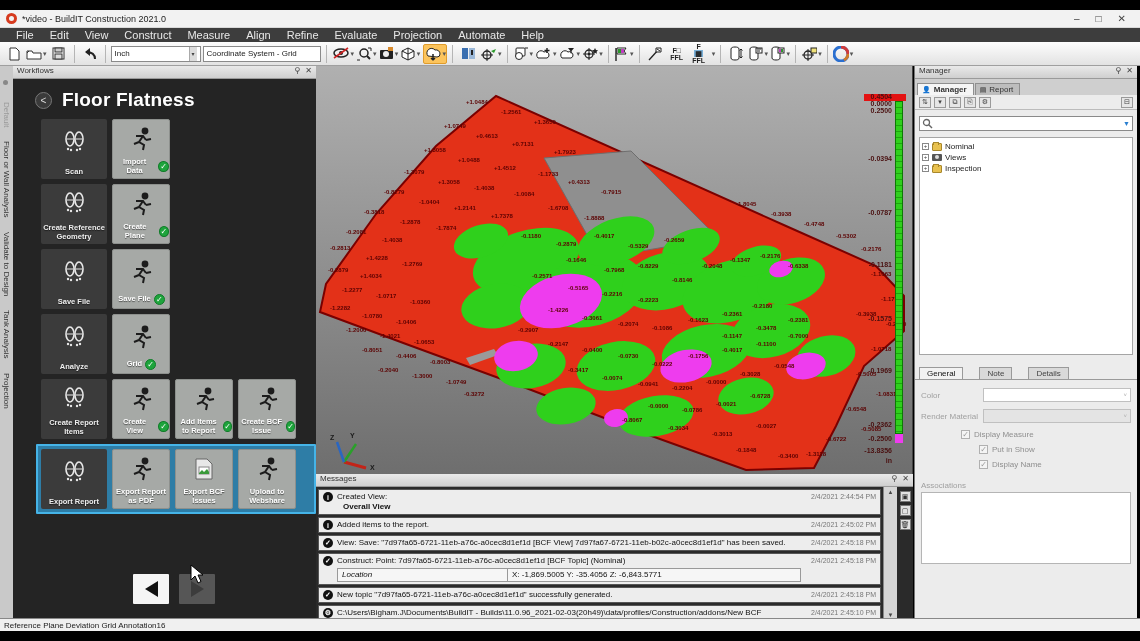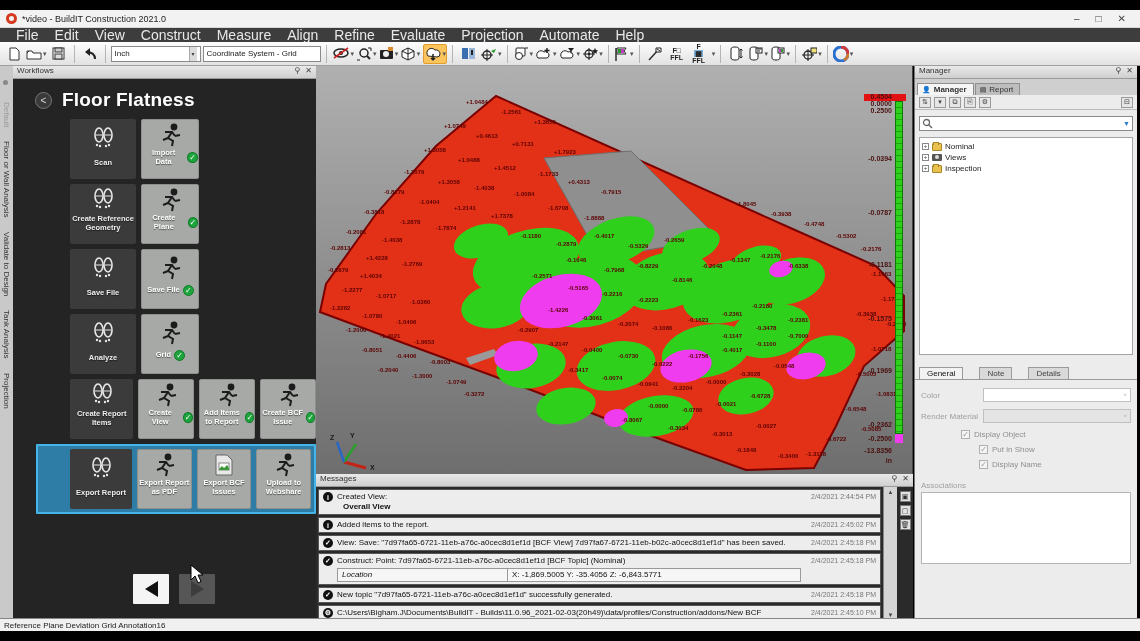--- a/index.html
+++ b/index.html
@@ -10,21 +10,21 @@
   .titlebar{position:absolute;left:0;top:10px;width:100%;height:18px;background:#f2f2f2;
     display:flex;align-items:center;padding:0 6px;border-bottom:1px solid #d9d9d9;}
   .appicon{width:11px;height:11px;border-radius:50%;border:3px solid #d63a1e;margin-right:5px;}
   .title-text{font-size:9px;color:#222;flex:1;}
   .winbtns{display:flex;gap:16px;margin-right:8px;color:#444;font-size:10px;}
   .winbtn{cursor:default;line-height:10px;}
 
   
   .menubar{position:absolute;left:0;top:28px;width:100%;height:14px;background:#3d3d3d;
     display:flex;align-items:center;padding-left:8px;}
-  .menu-item{color:#e8e8e8;font-size:14px;padding:0 8px;}
+  .menu-item{color:#e8e8e8;font-size:11px;padding:0 8px;}
 
   
   .toolbar{position:absolute;left:0;top:42px;width:100%;height:24px;
     background:linear-gradient(#fdfdfd,#e2e2e2);border-bottom:1px solid #9f9f9f;
     display:flex;align-items:center;padding:0 4px;gap:2px;}
   .tsep{width:1px;height:18px;background:#b5b5b5;margin:0 3px;}
   .tbtn{height:20px;min-width:20px;display:flex;align-items:center;justify-content:center;
     border-radius:2px;position:relative;color:#222;}
   .tbtn svg{display:block;}
   .tbtn.active{background:#fcc45c;border:1px solid #e09c2c;}
@@ -48,22 +48,22 @@
   .panelhead .ph-sp{flex:1;}
   .ph-ico{font-size:8px;color:#444;margin-left:5px;}
   .wf-titlerow{display:flex;align-items:center;gap:10px;margin:10px 0 8px 22px;}
   .backbtn{width:17px;height:17px;border-radius:50%;background:#3a3a3a;border:1px solid #777;
     color:#ddd;font-size:10px;display:flex;align-items:center;justify-content:center;}
   .wf-title{color:#fff;font-size:19px;font-weight:bold;letter-spacing:.2px;}
   .wfgrid{margin-left:28px;display:flex;flex-direction:column;gap:5px;}
   .wfrow{display:flex;gap:5px;}
   .wfrow.selected{border:2px solid #45b4e8;background:#2e7da6;padding:3px;margin-left:-5px;border-radius:1px;}
   .wfbtn{width:58px;height:60px;border-radius:2px;display:flex;flex-direction:column;
-    align-items:center;justify-content:flex-end;padding-bottom:12px;position:relative;}
-  .wfbtn.first{width:66px;margin-left:29px;}
+    align-items:center;justify-content:flex-end;padding-bottom:3px;position:relative;}
+  .wfbtn.first{width:66px;}
   .wfbtn.dark{background:#3b3b3b;}
   .wfbtn.light{background:#a6a9a6;border:1px solid #8d908d;}
   .wfbtn .icn{flex:1;display:flex;align-items:center;justify-content:center;width:100%;}
   .wfbtn .lbl{font-size:7.5px;font-weight:bold;color:#fff;text-align:center;line-height:8.5px;
     text-shadow:0 1px 1px rgba(0,0,0,.55);padding:0 1px;}
   .wfbtn.dark .lbl{color:#eee;}
   .donebadge{display:inline-flex;width:11px;height:11px;border-radius:50%;background:#1ea43c;
     color:#fff;font-size:8px;align-items:center;justify-content:center;vertical-align:middle;
     margin-left:2px;border:1px solid #0f7c28;}
   .lblwrap{display:flex;align-items:center;justify-content:center;}
@@ -989,21 +989,21 @@
       </div>
       <div class="prow">
         <span class="plab">Render Material</span>
         <span class="pcombo gray">
             <span class="arrow">˅</span>
           </span>
       </div>
       <div id="mgr-checks">
           <div class="chkrow">
             <div class="chk">✓</div>
-            <span>Display Object</span>
+            <span>Display Measure</span>
           </div>
           <div class="chkrow indent">
             <div class="chk">✓</div>
             <span>Put in Show</span>
           </div>
           <div class="chkrow indent">
             <div class="chk">✓</div>
             <span>Display Name</span>
           </div>
         </div>

